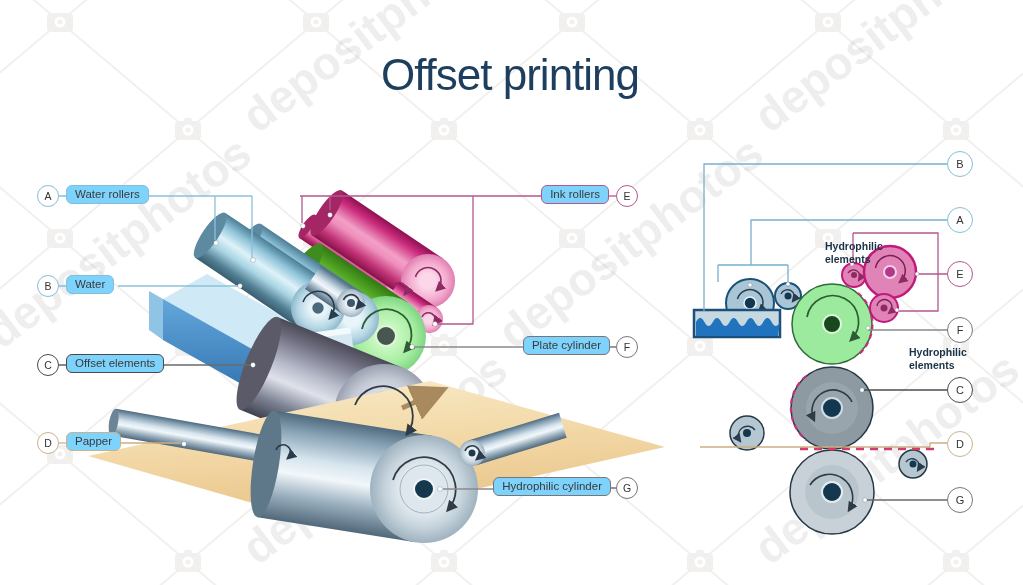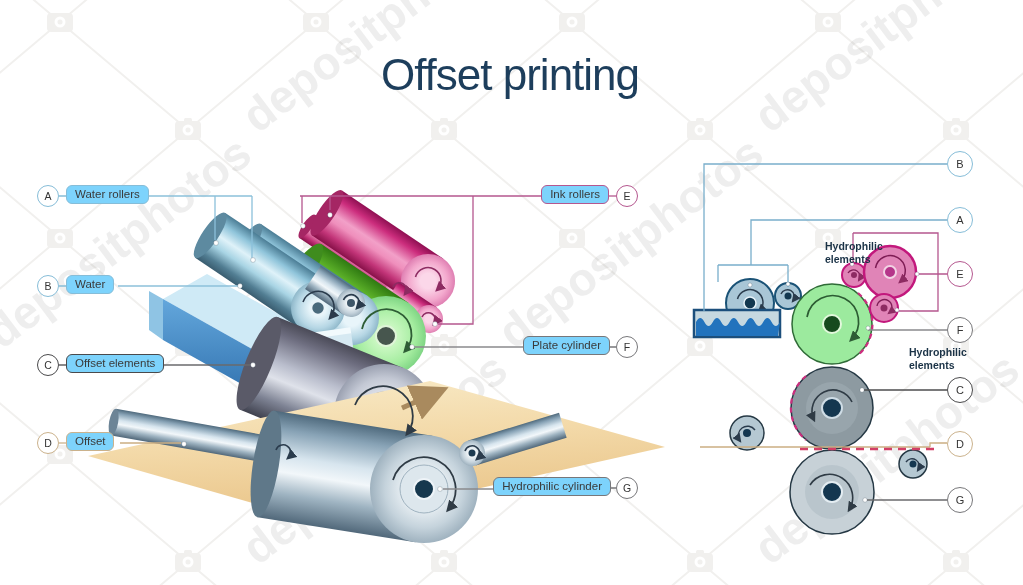--- a/index.html
+++ b/index.html
@@ -387,21 +387,21 @@
 <div class="callout-circle c-blue" style="left:37px;top:185px">A</div>
 <div class="callout-box c-blue" style="left:66px;top:185px">Water rollers</div>
 
 <div class="callout-circle c-blue" style="left:37px;top:275px">B</div>
 <div class="callout-box c-blue" style="left:66px;top:275px">Water</div>
 
 <div class="callout-circle c-dark" style="left:37px;top:354px">C</div>
 <div class="callout-box c-dark" style="left:66px;top:354px">Offset elements</div>
 
 <div class="callout-circle c-tan" style="left:37px;top:432px">D</div>
-<div class="callout-box c-tan" style="left:66px;top:432px">Offset</div>
+<div class="callout-box c-tan" style="left:66px;top:432px">Papper</div>
 
 <div class="callout-box c-pink" style="right:414px;top:185px">Ink rollers</div>
 <div class="callout-circle c-pink" style="left:616px;top:185px">E</div>
 
 <div class="callout-box c-gray" style="right:413px;top:336px">Plate cylinder</div>
 <div class="callout-circle c-gray" style="left:616px;top:336px">F</div>
 
 <div class="callout-box c-gray" style="right:412px;top:477px">Hydrophilic cylinder</div>
 <div class="callout-circle c-gray" style="left:616px;top:477px">G</div>
 

